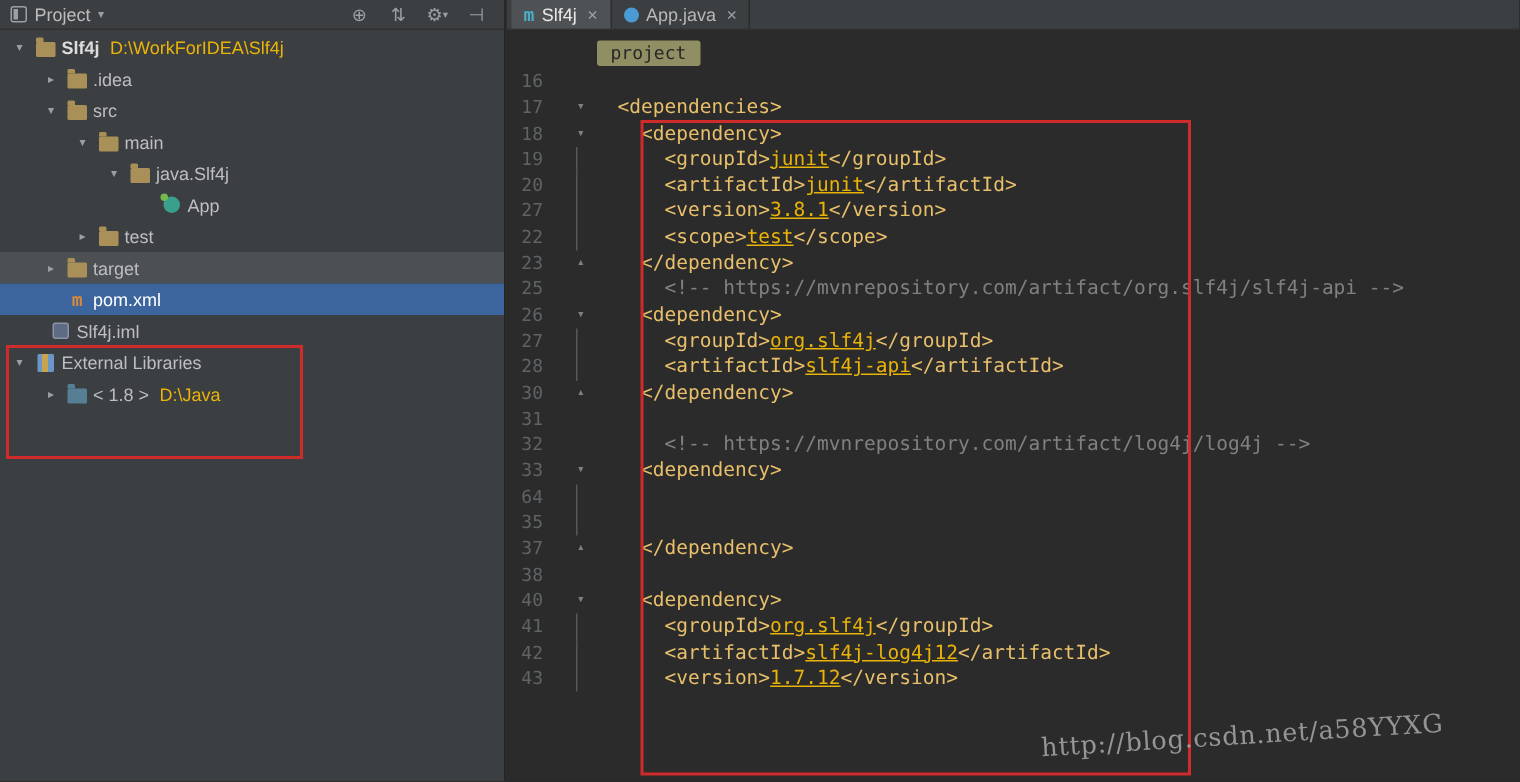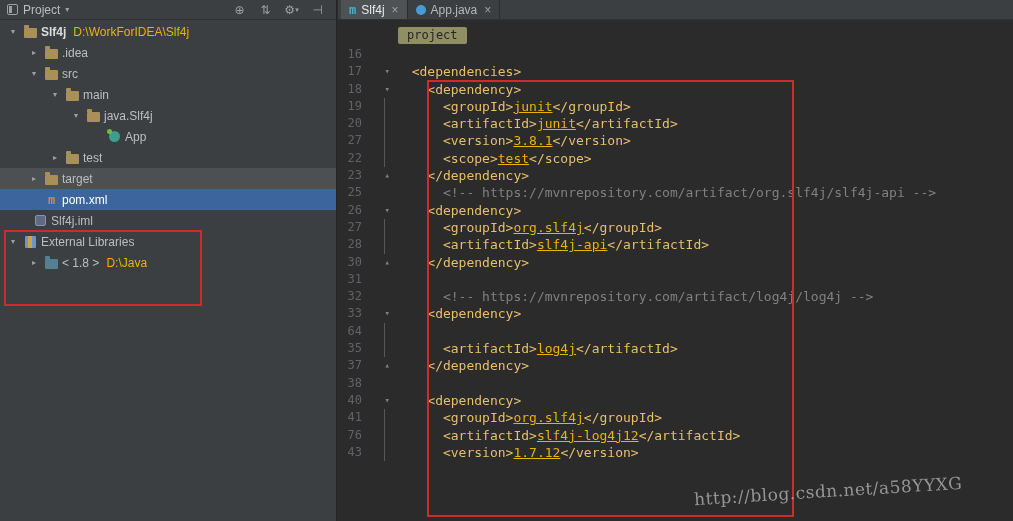--- a/index.html
+++ b/index.html
@@ -275,21 +275,20 @@
         <span class="fold">▾</span>
         <span class="codeline"><span class="seg-tag">    &lt;dependency&gt;</span></span>
       </div>
       <div class="eline">
         <span class="lnum">64</span>
         <span class="fold f-body"></span>
       </div>
       <div class="eline">
         <span class="lnum">35</span>
         <span class="fold f-body"></span>
-        <span class="codeline"><span class="seg-tag">      &lt;artifactId&gt;</span><span class="seg-text">log4j</span><span class="seg-tag">&lt;/artifactId&gt;</span></span>
       </div>
       <div class="eline">
         <span class="lnum">37</span>
         <span class="fold">▴</span>
         <span class="codeline"><span class="seg-tag">    &lt;/dependency&gt;</span></span>
       </div>
       <div class="eline">
         <span class="lnum">38</span>
         <span class="fold"></span>
         <span class="codeline"></span>
@@ -298,21 +297,21 @@
         <span class="lnum">40</span>
         <span class="fold">▾</span>
         <span class="codeline"><span class="seg-tag">    &lt;dependency&gt;</span></span>
       </div>
       <div class="eline">
         <span class="lnum">41</span>
         <span class="fold f-body"></span>
         <span class="codeline"><span class="seg-tag">      &lt;groupId&gt;</span><span class="seg-text">org.slf4j</span><span class="seg-tag">&lt;/groupId&gt;</span></span>
       </div>
       <div class="eline">
-        <span class="lnum">76</span>
+        <span class="lnum">42</span>
         <span class="fold f-body"></span>
         <span class="codeline"><span class="seg-tag">      &lt;artifactId&gt;</span><span class="seg-text">slf4j-log4j12</span><span class="seg-tag">&lt;/artifactId&gt;</span></span>
       </div>
       <div class="eline">
         <span class="lnum">43</span>
         <span class="fold f-body"></span>
         <span class="codeline"><span class="seg-tag">      &lt;version&gt;</span><span class="seg-text">1.7.12</span><span class="seg-tag">&lt;/version&gt;</span></span>
       </div>
     </div>
 </div>

